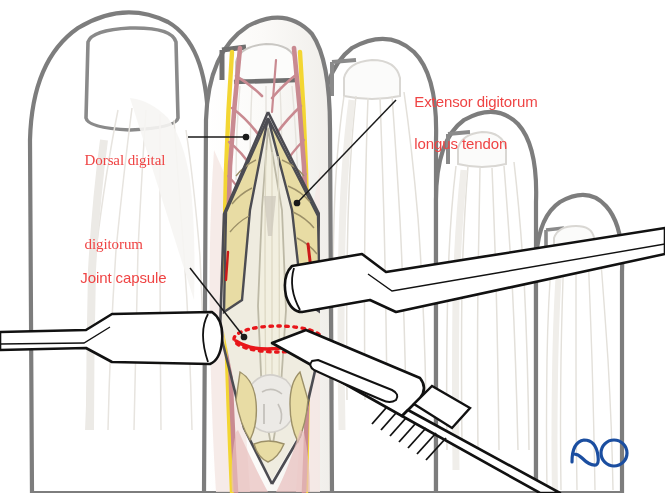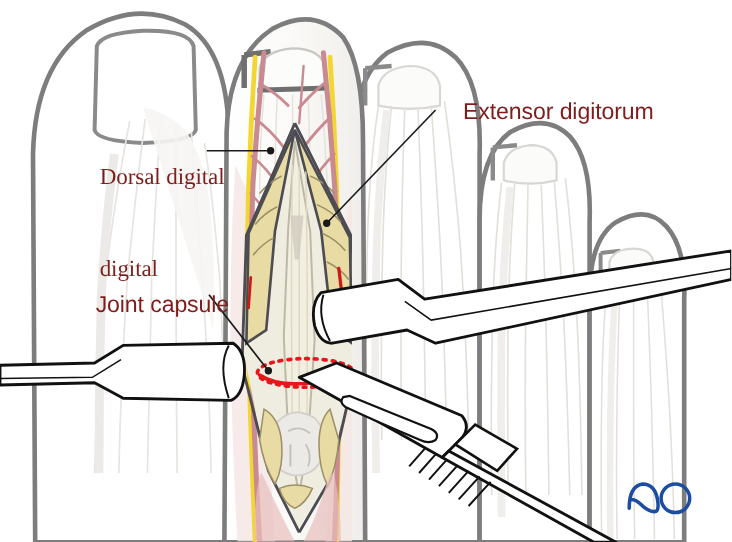--- a/index.html
+++ b/index.html
@@ -16,23 +16,23 @@
     font-family: "Liberation Sans", sans-serif;
   }
   #art {
     position: absolute;
     top: 0; left: 0;
     width: 665px;
     height: 493px;
   }
   .label {
     position: absolute;
-    color: #7f1d1d;
+    color: #ef4444;
     font-family: "Liberation Sans", sans-serif;
-    font-size: 21px;
+    font-size: 15px;
     line-height: 21px;
     white-space: pre;
     letter-spacing: -0.1px;
   }
   #lbl-edl   { left: 398px; top: 70px;  }
   #lbl-ddna  { left: 70px;  top: 129px; font-family: Liberation Serif, serif; }
   #lbl-jc    { left: 64px;  top: 246px; }
   #ao-logo {
     position: absolute;
     left: 568px;
@@ -280,26 +280,27 @@
       <circle cx="246" cy="137" r="2.6"></circle>
 
       <line x1="190" y1="268" x2="244" y2="337"></line>
       <circle cx="244" cy="337" r="2.6"></circle>
     </g>
 
   </svg>
 
   <div class="label" id="lbl-edl">
     <span>Extensor digitorum</span><br>
+    <span>longus tendon</span>
   </div>
 
   <div class="label" id="lbl-ddna">
     <span>Dorsal digital</span><br>
     <br>
-    <span>digital</span>
+    <span>digitorum</span>
   </div>
 
   <div class="label" id="lbl-jc">
     <span>Joint capsule</span>
   </div>
 
   <svg id="ao-logo" viewBox="0 0 62 40" xmlns="http://www.w3.org/2000/svg">
     <g fill="none" stroke="#1b4ea0" stroke-width="3.2" stroke-linecap="round" stroke-linejoin="round">
       <path d="M4,30 Q4,10 16,8 Q28,8 30,24 Q31,32 28,33 Q22,34 14,26 Q10,22 6,22"></path>
       <ellipse cx="46" cy="21" rx="13" ry="13"></ellipse>

